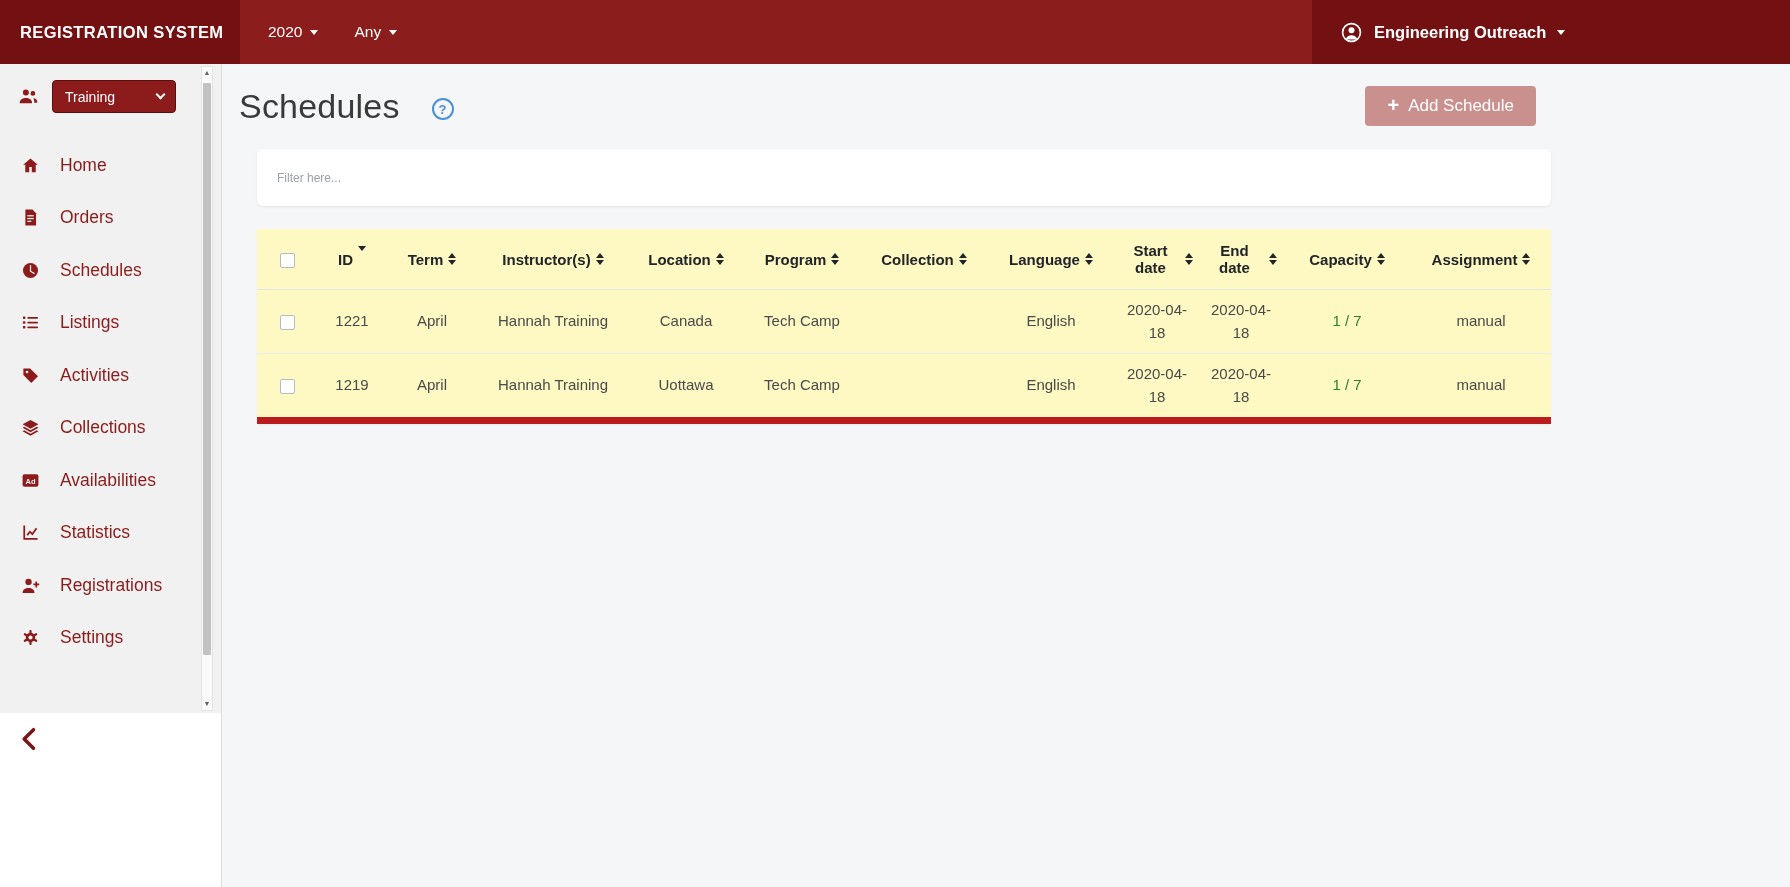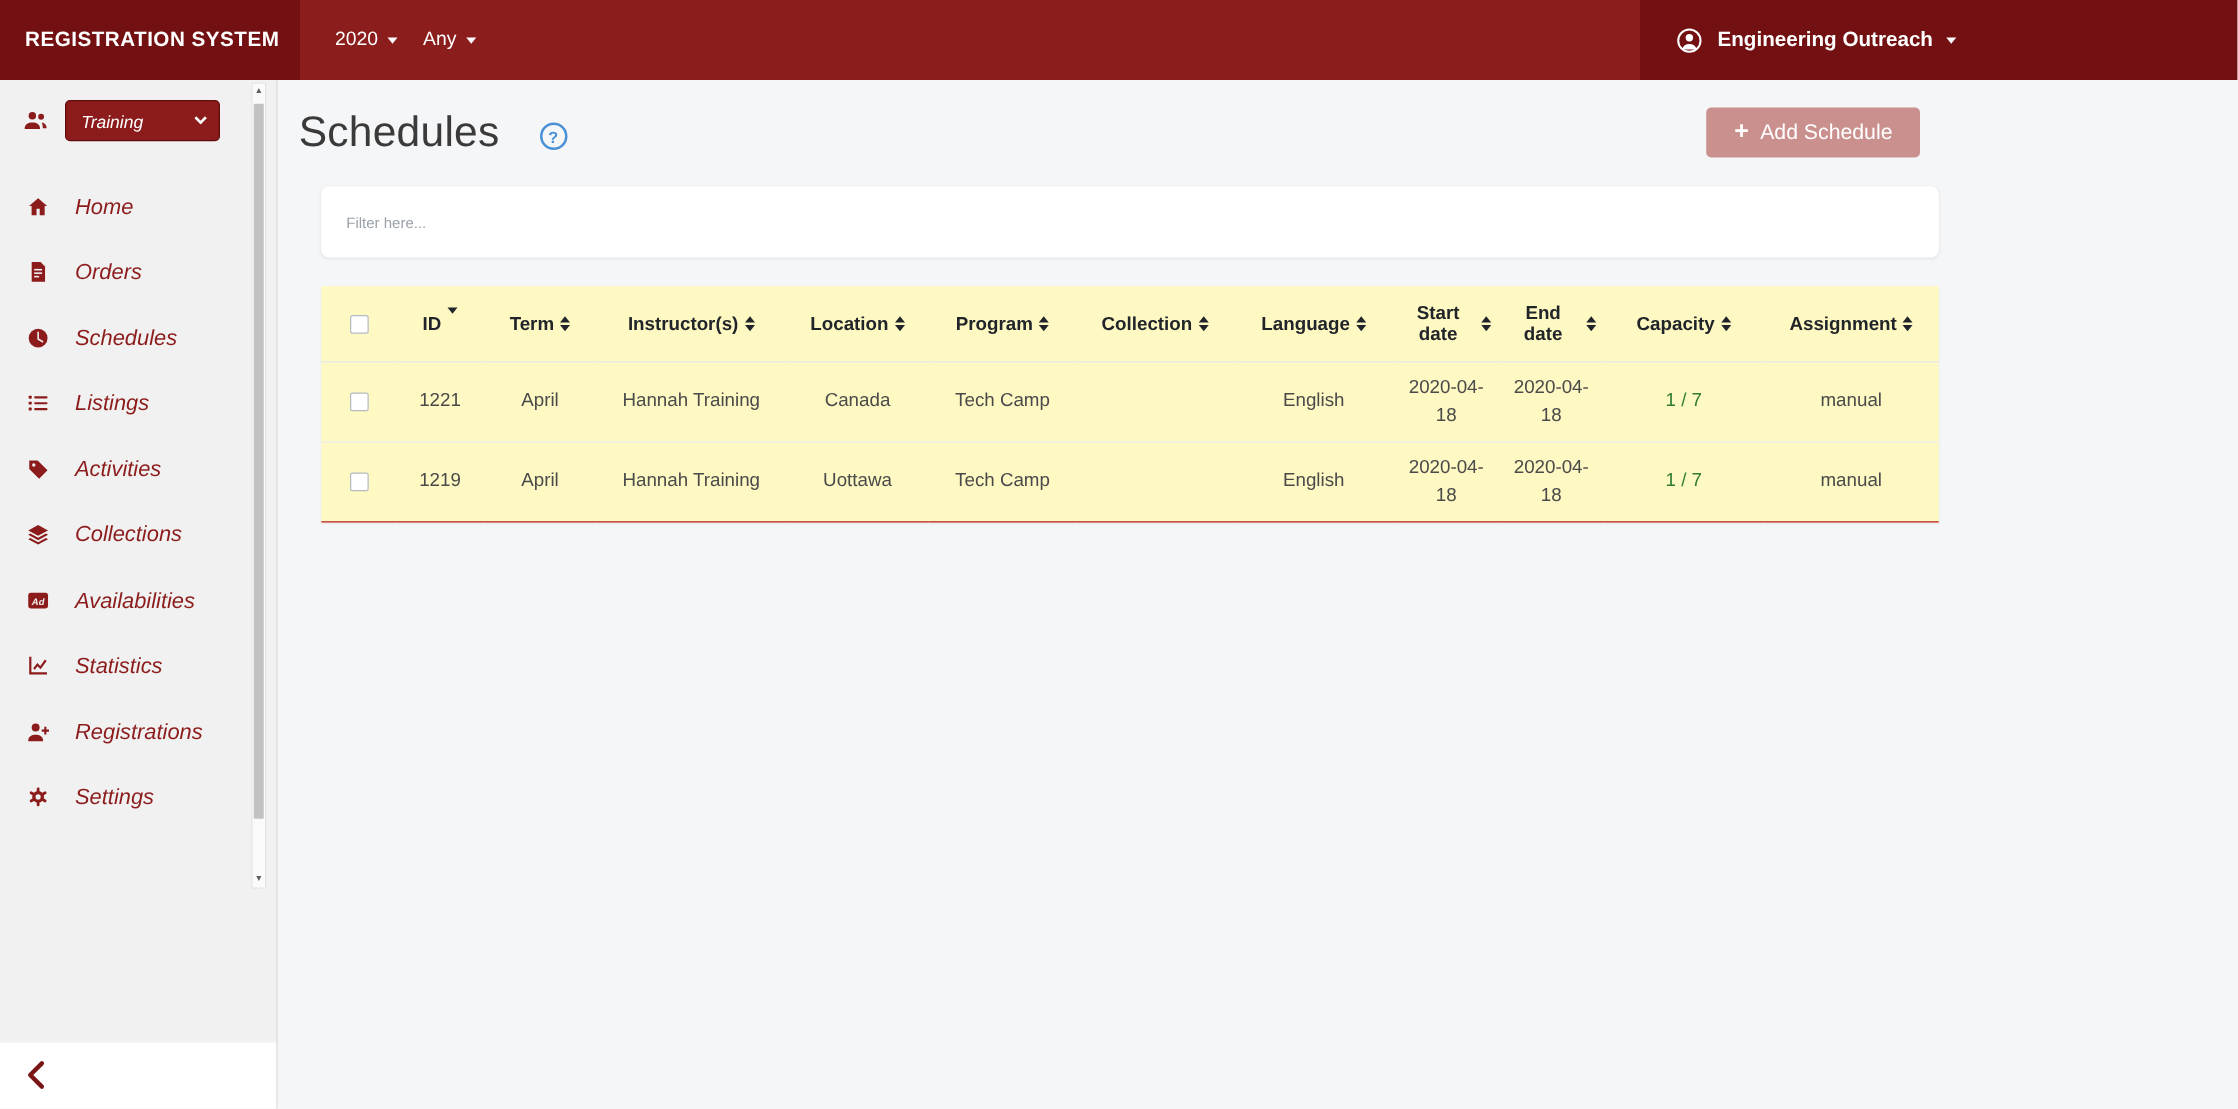--- a/index.html
+++ b/index.html
@@ -3,36 +3,36 @@
 <meta charset="utf-8">
 <style>
   * { box-sizing: border-box; margin: 0; padding: 0; }
   html,body { width:1790px; height:887px; overflow:hidden;
     font-family:"Liberation Sans", sans-serif; background:#f5f6f7; }
 
   
   .topbar { height:64px; display:flex; align-items:stretch; background:#8C1D1D; color:#fff; }
   .brand { width:240px; background:#731112; display:flex; align-items:center;
     padding-left:20px; font-weight:bold; font-size:16.5px; letter-spacing:.4px; }
-  .topbar-menus { display:flex; align-items:center; gap:20px; padding-left:28px; }
+  .topbar-menus { display:flex; align-items:center; gap:36px; padding-left:28px; }
   .top-dd { display:flex; align-items:center; gap:8px; font-size:15.5px; cursor:pointer; }
   .caret { width:0; height:0; border-left:4.5px solid transparent;
     border-right:4.5px solid transparent; border-top:5.5px solid #fff; }
   .topbar-right { margin-left:auto; width:478px; background:#731112;
     display:flex; align-items:center; gap:11px; padding-left:28px; cursor:pointer; }
   .topbar-right .user-name { font-size:16.5px; font-weight:600; }
   .person-icon { width:23px; height:23px; display:block; }
 
   
   .layout { display:flex; height:823px; }
 
   
   .sidebar { width:222px; background:#f1f1f1; border-right:1px solid #dcdcdc;
     display:flex; flex-direction:column; position:relative; flex:none; }
-  .sidebar-scroll { height:770px; overflow:hidden; position:relative;font-style:italic; }
+  .sidebar-scroll { height:649px; overflow:hidden; position:relative; }
   .role-row { display:flex; align-items:center; gap:13px; padding:16px 0 0 18px; }
   .role-icon { width:21px; height:21px; color:#8C1C1C; }
   .role-select { background:#8C1C1C; color:#fff; border:1px solid #5E0D0D; border-radius:4px;
     height:33px; width:124px; display:flex; align-items:center; justify-content:space-between;
     padding:0 11px 0 12px; font-size:14px; cursor:pointer; }
   .select-caret { width:7px; height:7px; border-right:2px solid #fff; border-bottom:2px solid #fff;
     transform:rotate(45deg); margin-top:-4px; }
   .nav { margin-top:26px; }
   .nav-item { display:flex; align-items:center; gap:20px; height:52.5px;
     padding-left:21px; color:#8C1C1C; font-size:17.5px; font-weight:500; cursor:pointer; }
@@ -69,21 +69,21 @@
     font-family:inherit; color:#333; background:transparent; }
   .filter-card input::placeholder { color:#9aa1a8; }
 
   .table-card { margin-top:23px; background:#fef9c3; box-shadow:0 1px 2px rgba(0,0,0,.05); }
   table { width:100%; border-collapse:collapse; table-layout:fixed; }
   thead th { font-size:15px; font-weight:bold; color:#212529; padding:13px 6px;
     border-bottom:1px solid #e3e6e8; text-align:center; vertical-align:middle; cursor:pointer; }
   tbody td { font-size:15px; color:#4a4a4a; text-align:center; padding:9px 6px;
     vertical-align:middle; line-height:1.5; height:57px; }
   tbody tr { border-top:1px solid #ededed; }
-  tbody tr:last-child { border-bottom:1px solid #b91c1c; }
+  tbody tr:last-child { border-bottom:7px solid #b91c1c; }
   td.capacity { color:#2E7D32; }
 
   .th-inner { display:inline-flex; align-items:center; justify-content:center; gap:5px; }
   .sort-both { display:inline-flex; flex-direction:column; gap:2px; }
   .tri-up { width:0; height:0; border-left:4px solid transparent; border-right:4px solid transparent;
     border-bottom:5px solid #212529; }
   .tri-down { width:0; height:0; border-left:4px solid transparent; border-right:4px solid transparent;
     border-top:5px solid #212529; }
   .sort-desc .tri-down { border-left-width:4.5px; border-right-width:4.5px; border-top-width:5.5px; }
 

